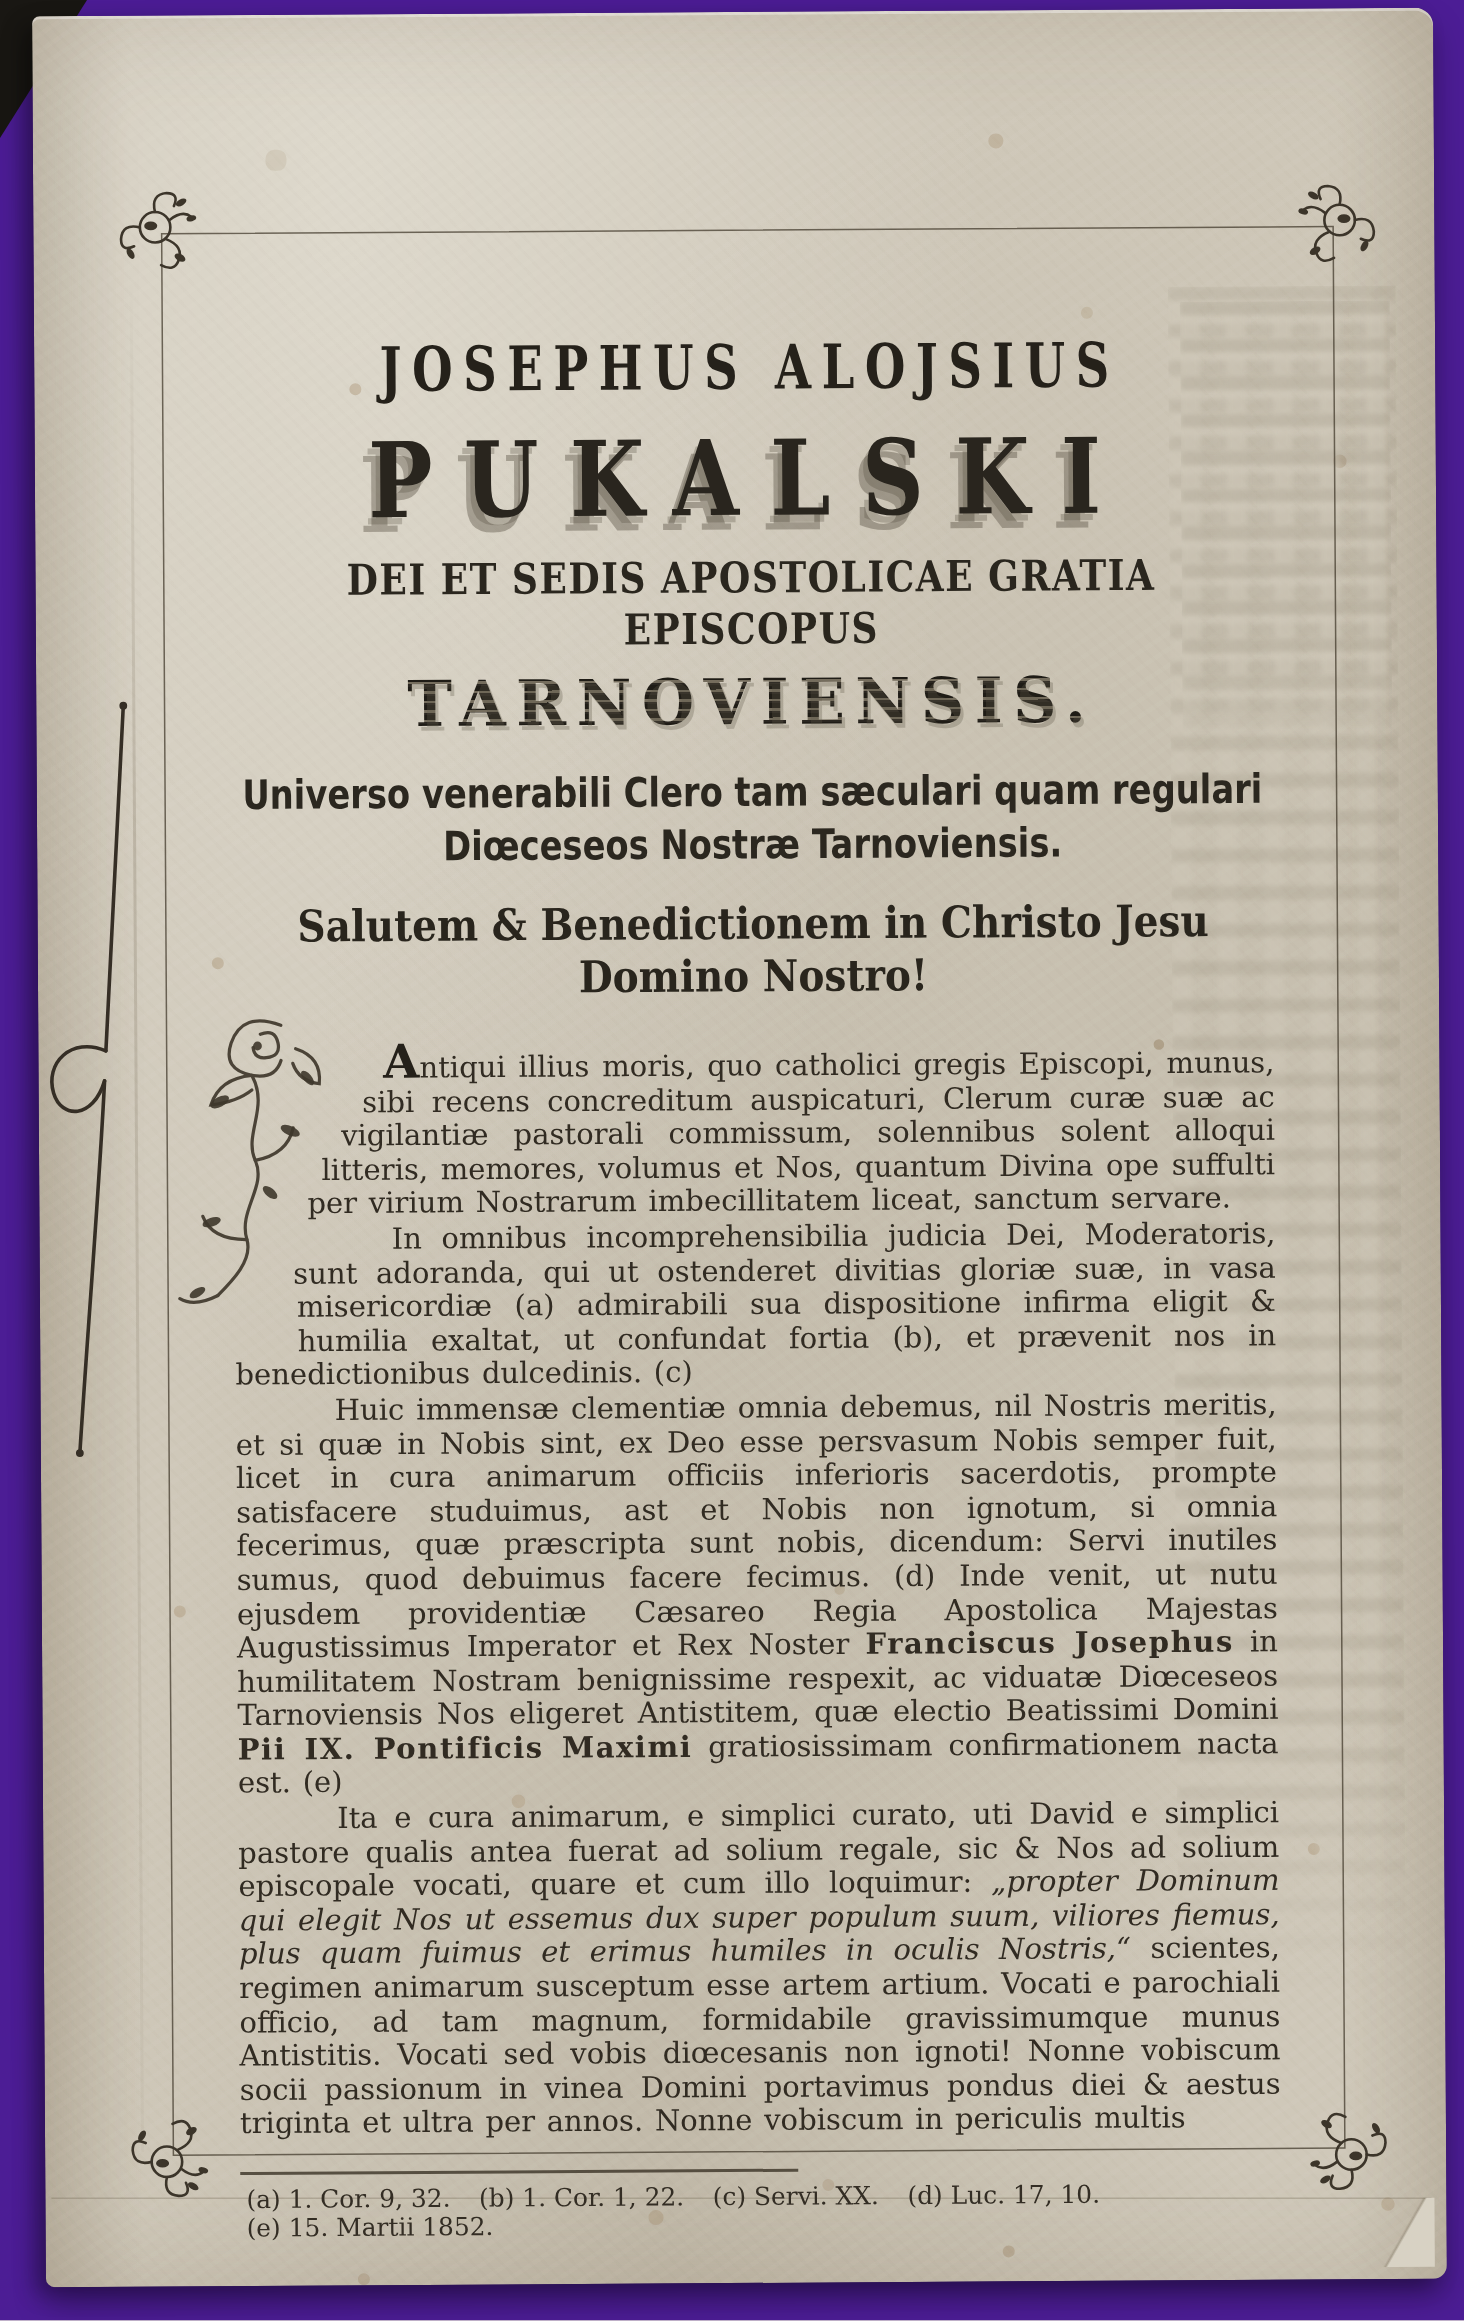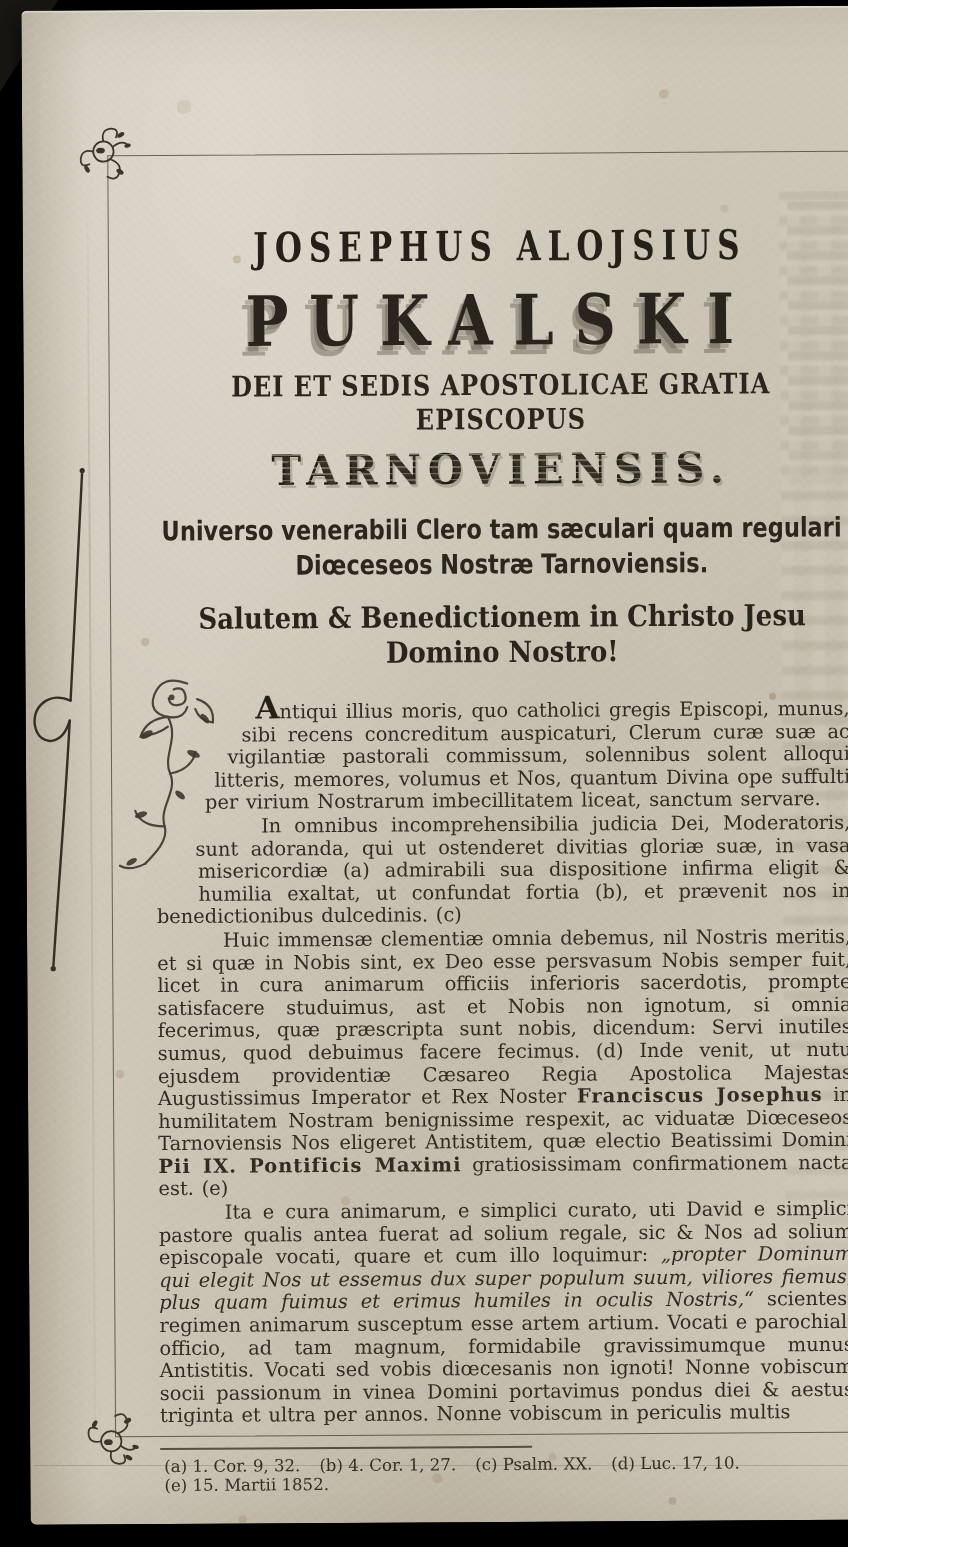--- a/index.html
+++ b/index.html
@@ -1,16 +1,16 @@
 <!DOCTYPE html>
 <html><head>
 <meta charset="utf-8">
 <style>
   html,body{margin:0;padding:0;}
-  .photo{position:relative;width:848px;height:1547px;background:#000000;overflow:hidden;
+  .photo{position:relative;width:976px;height:1547px;background:#4c1d95;overflow:hidden;
          font-family:"DejaVu Serif","Liberation Serif",serif;}
   .dark-corner{position:absolute;left:0;top:0;width:58px;height:92px;background:#191713;
          clip-path:polygon(0 0,100% 0,0 100%);}
   .paper{position:absolute;left:26px;top:8px;width:934px;height:1514px;
          transform:rotate(-0.35deg);transform-origin:50% 50%;
          background:
            radial-gradient(ellipse at 22% 8%, rgba(255,255,248,0.30), transparent 42%),
            radial-gradient(ellipse at 85% 45%, rgba(118,104,78,0.10), transparent 55%),
            radial-gradient(ellipse at 45% 97%, rgba(108,94,68,0.14), transparent 52%),
            linear-gradient(90deg, rgba(108,94,68,0.18), rgba(0,0,0,0) 7%, rgba(0,0,0,0) 93%, rgba(108,94,68,0.12)),
@@ -192,17 +192,17 @@
           </g>
         </svg>
         <p class="first"><span class="seg seg-initial">A</span><span class="seg seg-n">ntiqui illius moris, quo catholici gregis Episcopi, munus, sibi recens concreditum auspicaturi, Clerum curæ suæ ac vigilantiæ pastorali commissum, solennibus solent alloqui litteris, memores, volumus et Nos, quantum Divina ope suffulti per virium Nostrarum imbecillitatem liceat, sanctum servare.</span></p>
         <p><span class="seg seg-n">In omnibus incomprehensibilia judicia Dei, Moderatoris, sunt adoranda, qui ut ostenderet divitias gloriæ suæ, in vasa misericordiæ (a) admirabili sua dispositione infirma eligit &amp; humilia exaltat, ut confundat fortia (b), et prævenit nos in benedictionibus dulcedinis. (c)</span></p>
         <p><span class="seg seg-n">Huic immensæ clementiæ omnia debemus, nil Nostris meritis, et si quæ in Nobis sint, ex Deo esse persvasum Nobis semper fuit, licet in cura animarum officiis inferioris sacerdotis, prompte satisfacere studuimus, ast et Nobis non ignotum, si omnia fecerimus, quæ præscripta sunt nobis, dicendum: Servi inutiles sumus, quod debuimus facere fecimus. (d) Inde venit, ut nutu ejusdem providentiæ Cæsareo Regia Apostolica Majestas Augustissimus Imperator et Rex Noster </span><span class="seg seg-b">Franciscus Josephus</span><span class="seg seg-n"> in humilitatem Nostram benignissime respexit, ac viduatæ Diœceseos Tarnoviensis Nos eligeret Antistitem, quæ electio Beatissimi Domini </span><span class="seg seg-b">Pii IX. Pontificis Maximi</span><span class="seg seg-n"> gratiosissimam confirmationem nacta est. (e)</span></p>
         <p><span class="seg seg-n">Ita e cura animarum, e simplici curato, uti David e simplici pastore qualis antea fuerat ad solium regale, sic &amp; Nos ad solium episcopale vocati, quare et cum illo loquimur: </span><span class="seg seg-i">„propter Dominum qui elegit Nos ut essemus dux super populum suum, viliores fiemus, plus quam fuimus et erimus humiles in oculis Nostris,“</span><span class="seg seg-n"> scientes, regimen animarum susceptum esse artem artium. Vocati e parochiali officio, ad tam magnum, formidabile gravissimumque munus Antistitis. Vocati sed vobis diœcesanis non ignoti! Nonne vobiscum socii passionum in vinea Domini portavimus pondus diei &amp; aestus triginta et ultra per annos. Nonne vobiscum in periculis multis</span></p>
       </div>
 
       <div class="footnote">
         <div class="footnote-rule"></div>
-        <div class="footnote-text"><span class="seg seg-fn">(a) 1. Cor. 9, 32.</span><span class="seg seg-fn">(b) 4. Cor. 1, 27.</span><span class="seg seg-fn">(c) Psalm. XX.</span><span class="seg seg-fn">(d) Luc. 17, 10.</span><span class="seg seg-fn">(e) 15. Martii 1852.</span></div>
+        <div class="footnote-text"><span class="seg seg-fn">(a) 1. Cor. 9, 32.</span><span class="seg seg-fn">(b) 1. Cor. 1, 22.</span><span class="seg seg-fn">(c) Servi. XX.</span><span class="seg seg-fn">(d) Luc. 17, 10.</span><span class="seg seg-fn">(e) 15. Martii 1852.</span></div>
       </div>
     </div>
   </div>
 </div>
 
 </body></html>

